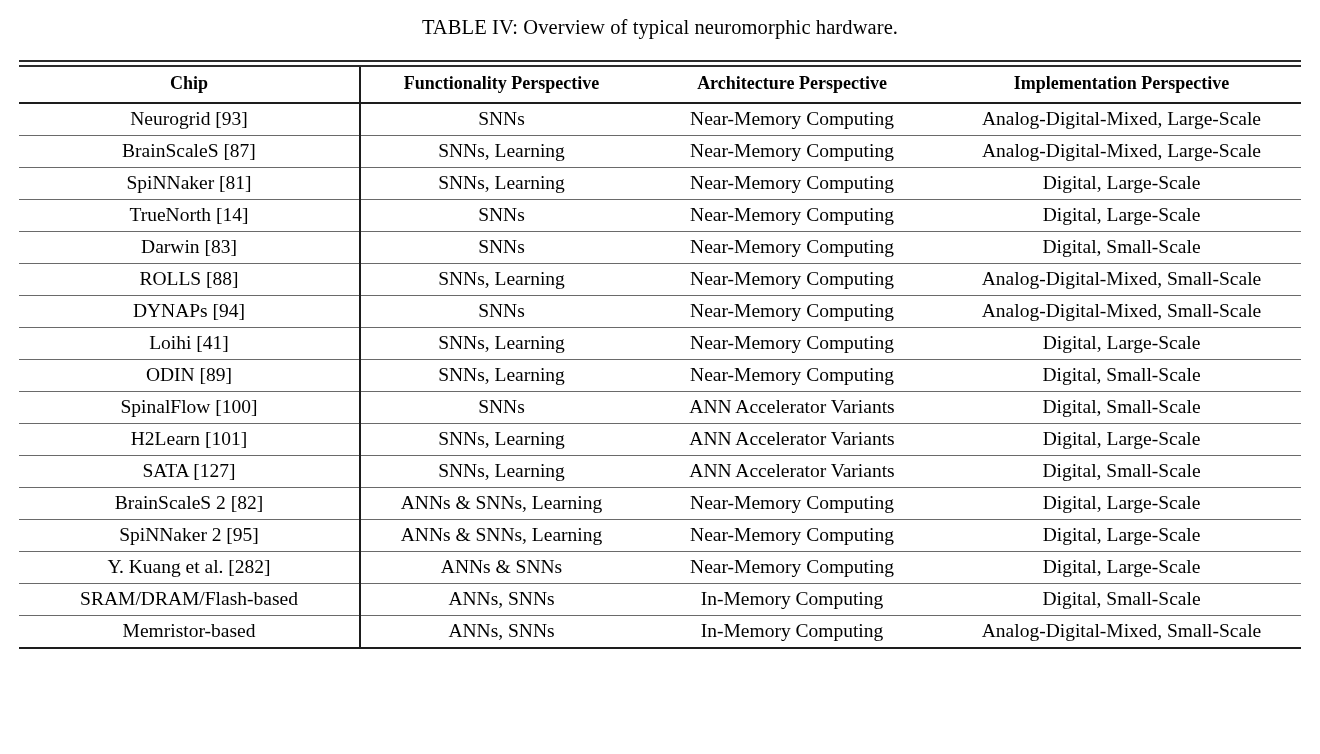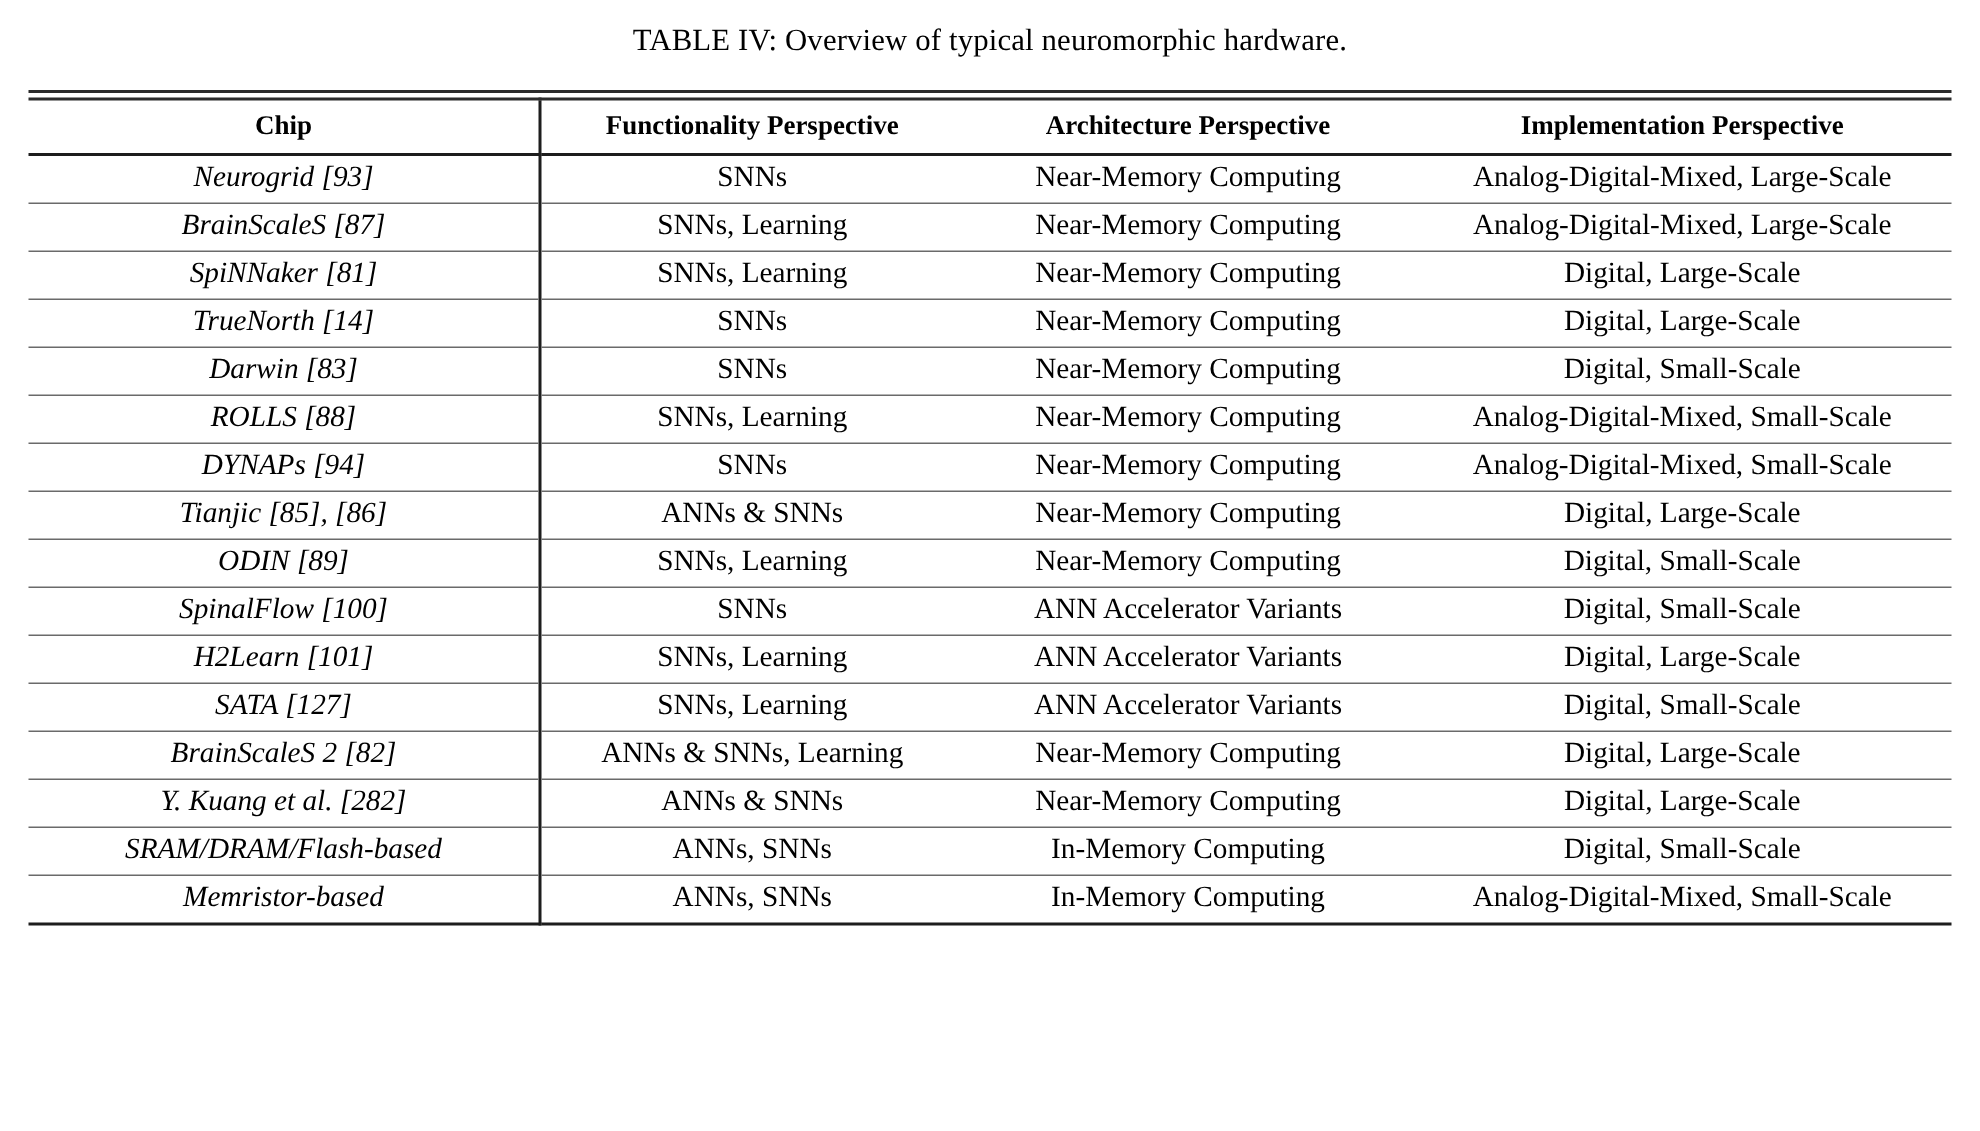--- a/index.html
+++ b/index.html
@@ -79,21 +79,20 @@
   tbody tr.data-row td {
     text-align: center;
     padding: 2px 5px 3px 5px;
     height: 26px;
     border-bottom: 1.7px solid #6a6a6a;
     white-space: nowrap;
     font-size: 19.5px;
   }
   tbody tr.data-row td.chip-col {
     border-right: 2.1px solid #1d1d1d;
-    font-style: italic;
   }
   tbody tr.data-row:last-child td {
     border-bottom: 2.1px solid #1d1d1d;
   }
 </style>
 </head>
 <body>
 
 <div class="page">
 
@@ -157,22 +156,22 @@
             <td>Near-Memory Computing</td>
             <td>Analog-Digital-Mixed, Small-Scale</td>
           </tr>
           <tr class="data-row">
             <td class="chip-col">DYNAPs [94]</td>
             <td>SNNs</td>
             <td>Near-Memory Computing</td>
             <td>Analog-Digital-Mixed, Small-Scale</td>
           </tr>
           <tr class="data-row">
-            <td class="chip-col">Tianjic [85], [86]</td>
-            <td>ANNs &amp; SNNs</td>
+            <td class="chip-col">Loihi [41]</td>
+            <td>SNNs, Learning</td>
             <td>Near-Memory Computing</td>
             <td>Digital, Large-Scale</td>
           </tr>
           <tr class="data-row">
             <td class="chip-col">ODIN [89]</td>
             <td>SNNs, Learning</td>
             <td>Near-Memory Computing</td>
             <td>Digital, Small-Scale</td>
           </tr>
           <tr class="data-row">
@@ -188,20 +187,26 @@
             <td>Digital, Large-Scale</td>
           </tr>
           <tr class="data-row">
             <td class="chip-col">SATA [127]</td>
             <td>SNNs, Learning</td>
             <td>ANN Accelerator Variants</td>
             <td>Digital, Small-Scale</td>
           </tr>
           <tr class="data-row">
             <td class="chip-col">BrainScaleS 2 [82]</td>
+            <td>ANNs &amp; SNNs, Learning</td>
+            <td>Near-Memory Computing</td>
+            <td>Digital, Large-Scale</td>
+          </tr>
+          <tr class="data-row">
+            <td class="chip-col">SpiNNaker 2 [95]</td>
             <td>ANNs &amp; SNNs, Learning</td>
             <td>Near-Memory Computing</td>
             <td>Digital, Large-Scale</td>
           </tr>
           <tr class="data-row">
             <td class="chip-col">Y. Kuang et al. [282]</td>
             <td>ANNs &amp; SNNs</td>
             <td>Near-Memory Computing</td>
             <td>Digital, Large-Scale</td>
           </tr>

